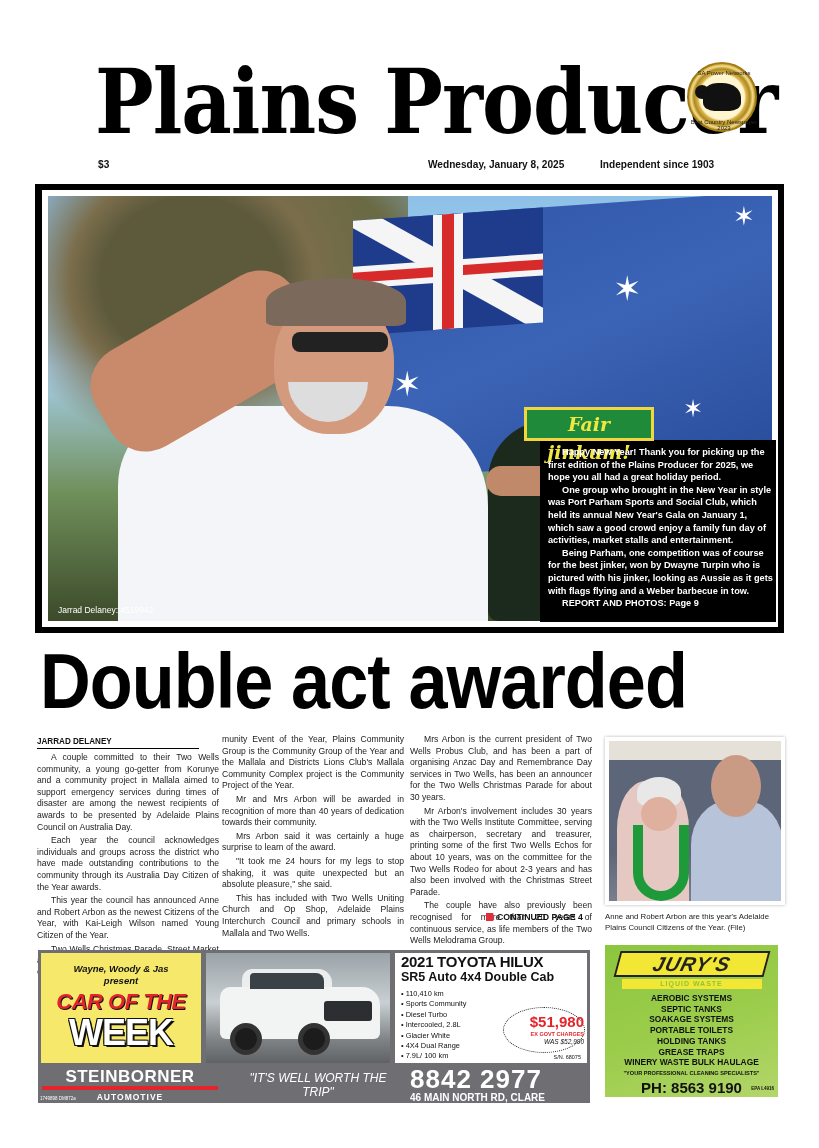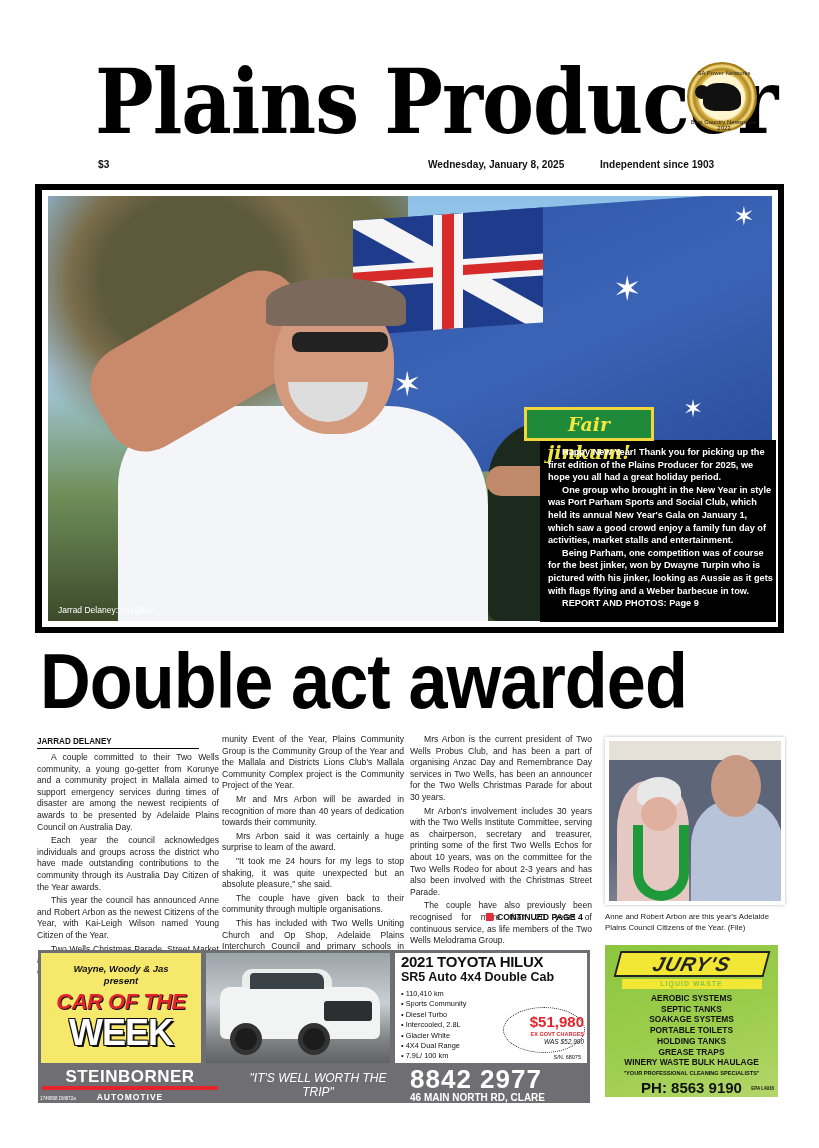--- a/index.html
+++ b/index.html
@@ -183,21 +183,20 @@
   <p>A couple committed to their Two Wells community, a young go-getter from Korunye and a community project in Mallala aimed to support emergency services during times of disaster are among the newest recipients of awards to be presented by Adelaide Plains Council on Australia Day.</p>
   <p>Each year the council acknowledges individuals and groups across the district who have made outstanding contributions to the community through its Australia Day Citizen of the Year awards.</p>
   <p>This year the council has announced Anne and Robert Arbon as the newest Citizens of the Year, with Kai-Leigh Wilson named Young Citizen of the Year.</p>
   <p>Two Wells Christmas Parade, Street Market and Carnival 2023 has been announced as Com-</p>
 </div>
 <div class="col col2">
   <p class="noindent">munity Event of the Year, Plains Community Group is the Community Group of the Year and the Mallala and Districts Lions Club's Mallala Community Complex project is the Community Project of the Year.</p>
   <p>Mr and Mrs Arbon will be awarded in recognition of more than 40 years of dedication towards their community.</p>
   <p>Mrs Arbon said it was certainly a huge surprise to learn of the award.</p>
   <p>"It took me 24 hours for my legs to stop shaking, it was quite unexpected but an absolute pleasure," she said.</p>
-  <p>The couple have given back to their community through multiple organisations.</p>
   <p>This has included with Two Wells Uniting Church and Op Shop, Adelaide Plains Interchurch Council and primary schools in Mallala and Two Wells.</p>
 </div>
 <div class="col col3">
   <p>Mrs Arbon is the current president of Two Wells Probus Club, and has been a part of organising Anzac Day and Remembrance Day services in Two Wells, has been an announcer for the Two Wells Christmas Parade for about 30 years.</p>
   <p>Mr Arbon's involvement includes 30 years with the Two Wells Institute Committee, serving as chairperson, secretary and treasurer, printing some of the first Two Wells Echos for about 10 years, was on the committee for the Two Wells Rodeo for about 2-3 years and has also been involved with the Christmas Street Parade.</p>
   <p>The couple have also previously been recognised for more than 20 years of continuous service, as life members of the Two Wells Melodrama Group.</p>
 </div>
 <div class="continued">
   <span class="sq"></span>
   <span>CONTINUED PAGE 4</span>

